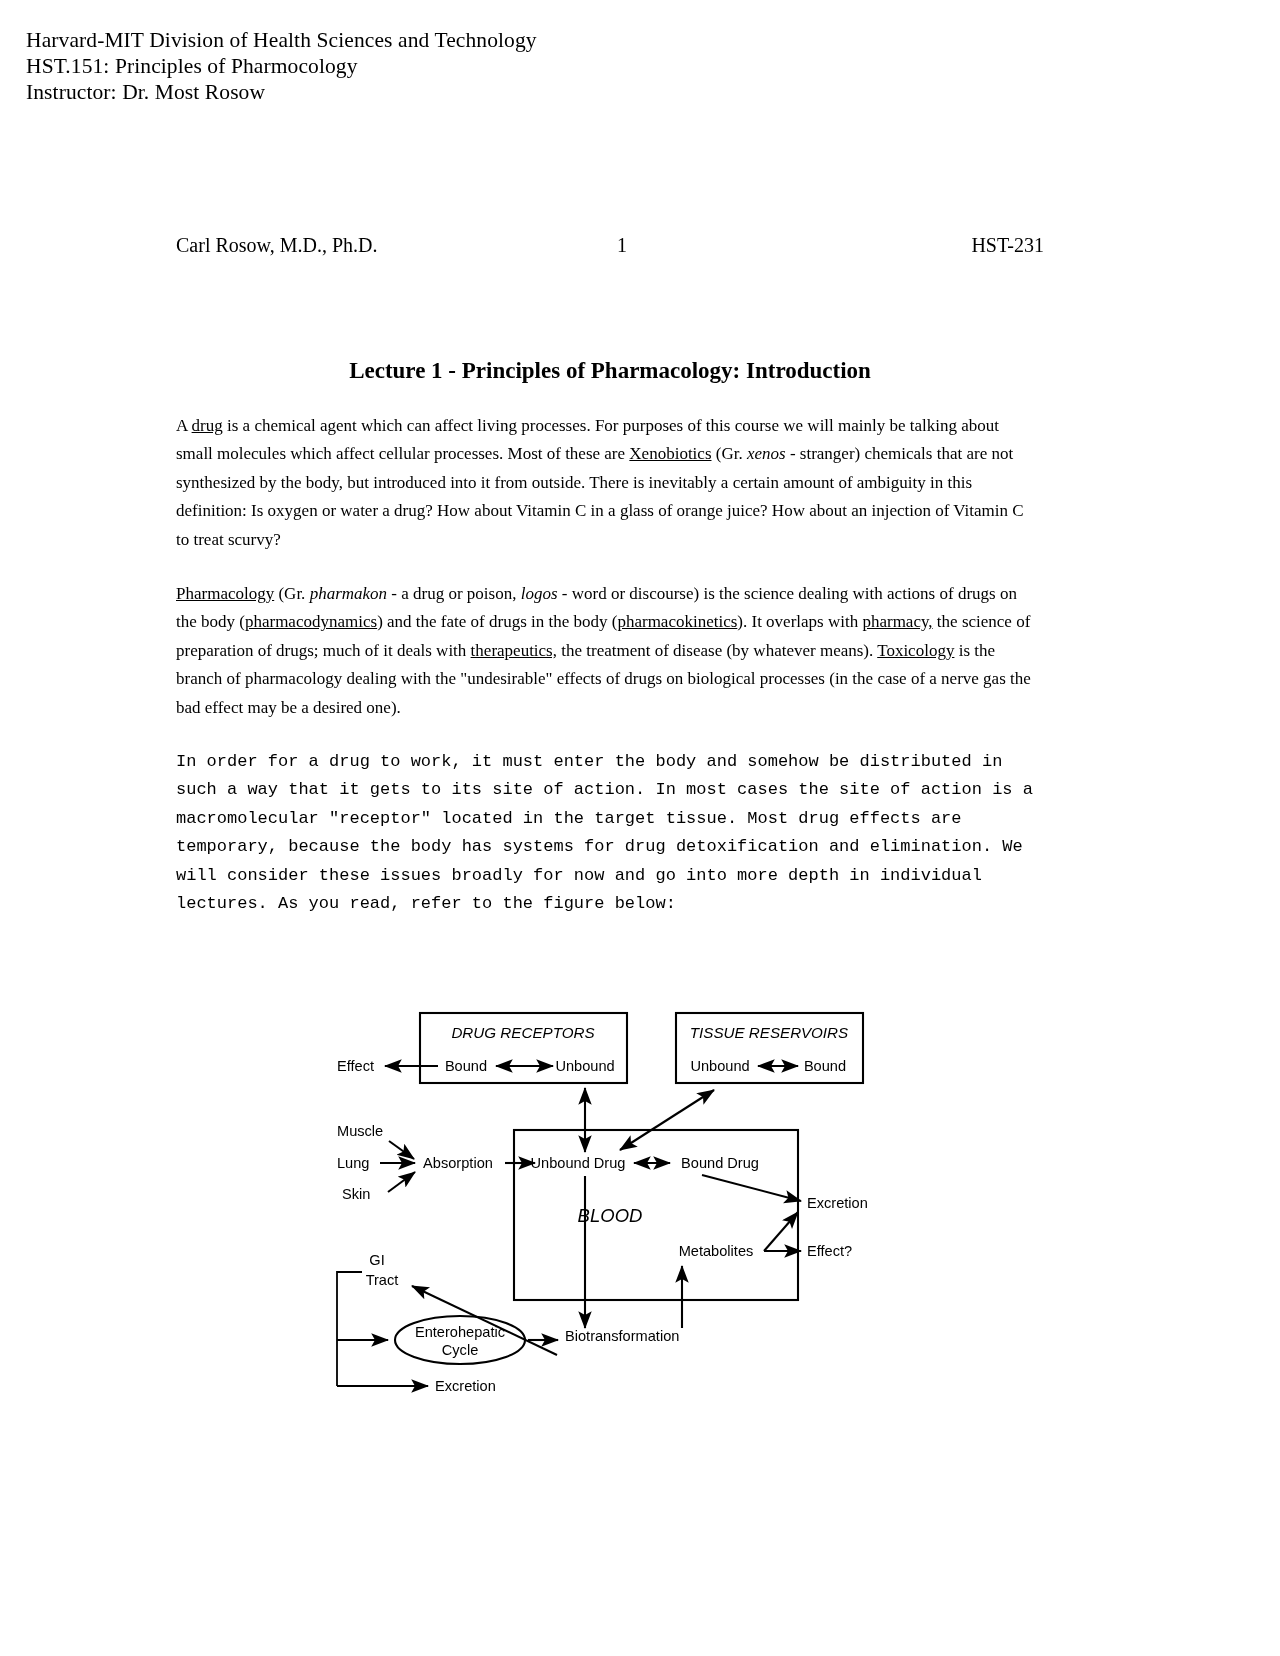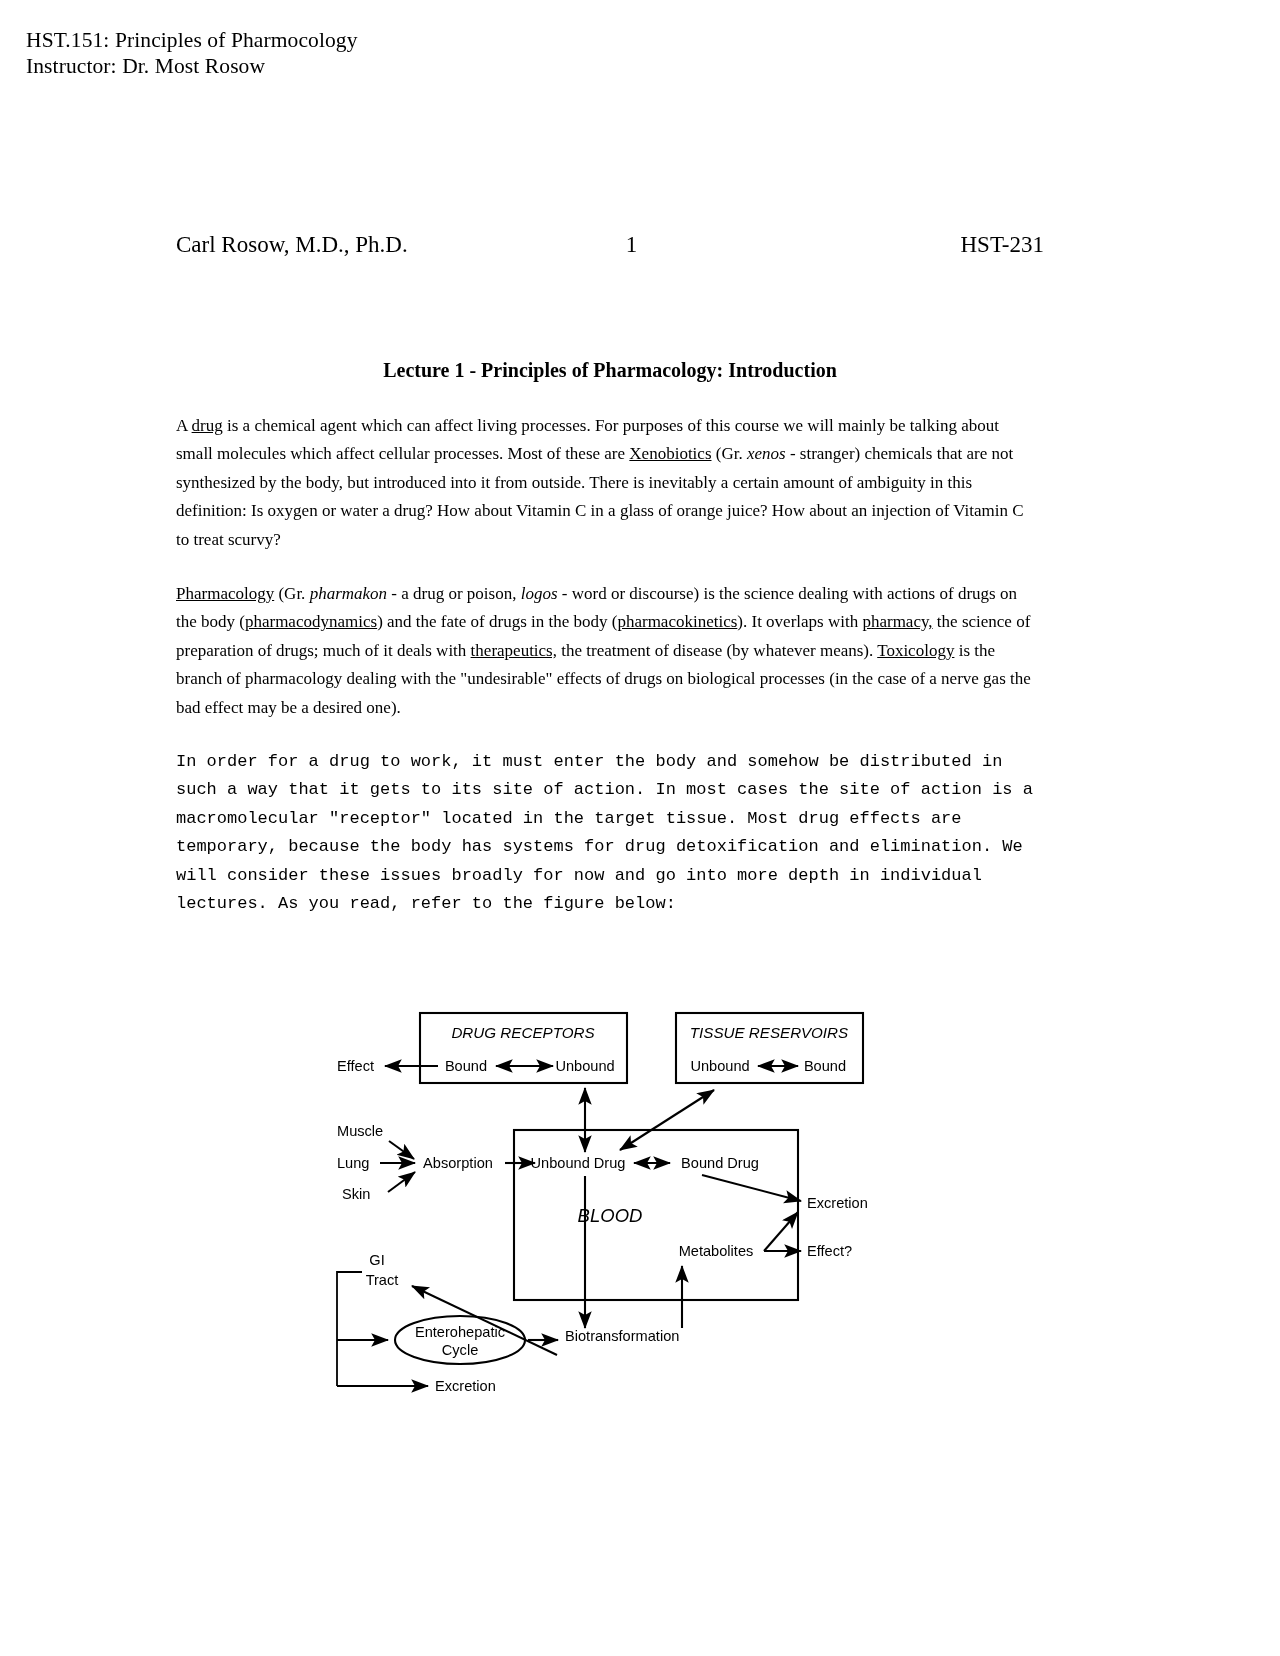--- a/index.html
+++ b/index.html
@@ -27,41 +27,41 @@
     letter-spacing: 0.1px;
   }
   #course-header .hdr-line { white-space: pre; }
 
   
   #running-head {
     position: absolute;
     left: 176px;
     top: 232px;
     width: 868px;
-    font-size: 23px;
+    font-size: 20px;
     line-height: 26px;
     display: flex;
     align-items: baseline;
   }
   #running-head .rh-author { flex: 0 0 auto; }
   #running-head .rh-page {
     flex: 1 1 auto;
     text-align: center;
     padding-right: 105px;
   }
   #running-head .rh-course { flex: 0 0 auto; }
 
   
   #lecture-title {
     position: absolute;
     left: 176px;
     top: 357px;
     width: 868px;
     text-align: center;
-    font-size: 20px;
+    font-size: 23px;
     font-weight: bold;
     line-height: 27px;
   }
 
   
   #body-copy {
     position: absolute;
     left: 176px;
     top: 412px;
     width: 862px;
@@ -102,20 +102,21 @@
     font-family: "Liberation Sans", "DejaVu Sans", sans-serif;
     font-size: 18.5px;
     font-style: italic;
     fill: #000;
   }
 </style>
 </head>
 <body>
 
 <div id="course-header">
+  <div class="hdr-line">Harvard-MIT Division of Health Sciences and Technology</div>
   <div class="hdr-line">HST.151: Principles of Pharmocology</div>
   <div class="hdr-line">Instructor: Dr. Most Rosow</div>
 </div>
 
 <div id="running-head">
   <span class="rh-author">Carl Rosow, M.D., Ph.D.</span>
   <span class="rh-page">1</span>
   <span class="rh-course">HST-231</span>
 </div>
 

